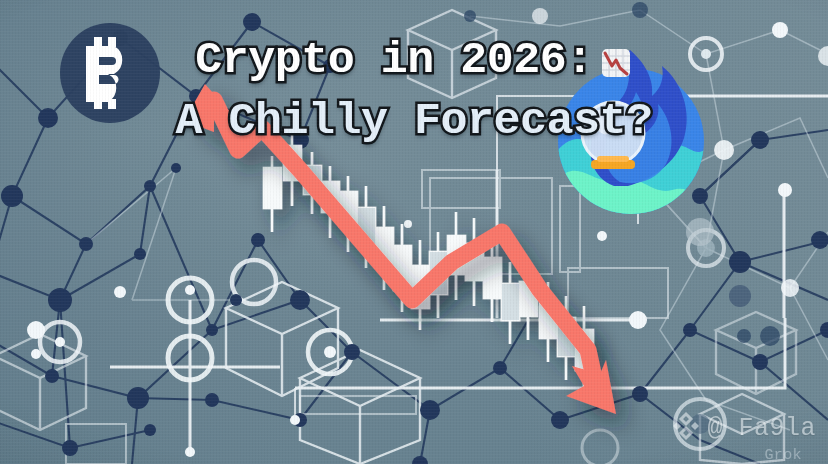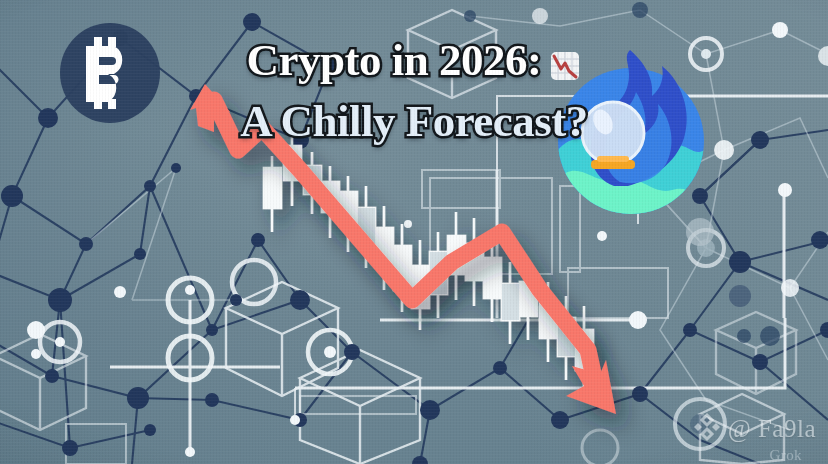--- a/index.html
+++ b/index.html
@@ -1,18 +1,18 @@
 <!DOCTYPE html>
 <html><head>
 <meta charset="utf-8">
 <style>
   html,body{margin:0;padding:0;background:#222;}
   #stage{
     position:relative;width:828px;height:464px;overflow:hidden;
-    font-family:Liberation Serif, serif;
+    font-family:Liberation Mono, monospace;
     background:#0f766e;
   }
   
   .bg-base{position:absolute;inset:0;
     background:
       radial-gradient(120% 90% at 18% 28%, #7b929d 0%, #6d8693 48%, #64808e 100%);
   }
   .bg-tint-left{position:absolute;inset:0;
     background:linear-gradient(100deg, rgba(92,120,136,.55) 0%, rgba(110,134,147,0) 42%);}
   .bg-tint-right{position:absolute;inset:0;

